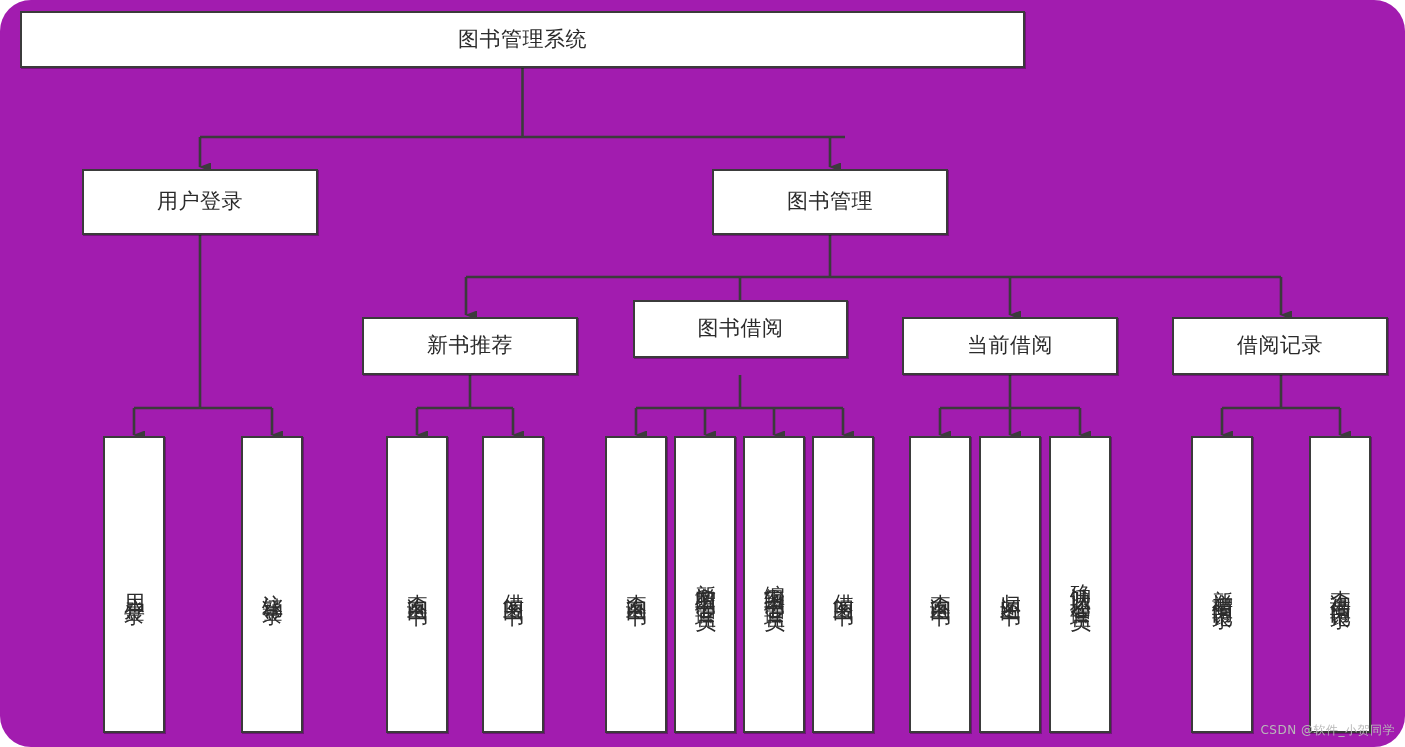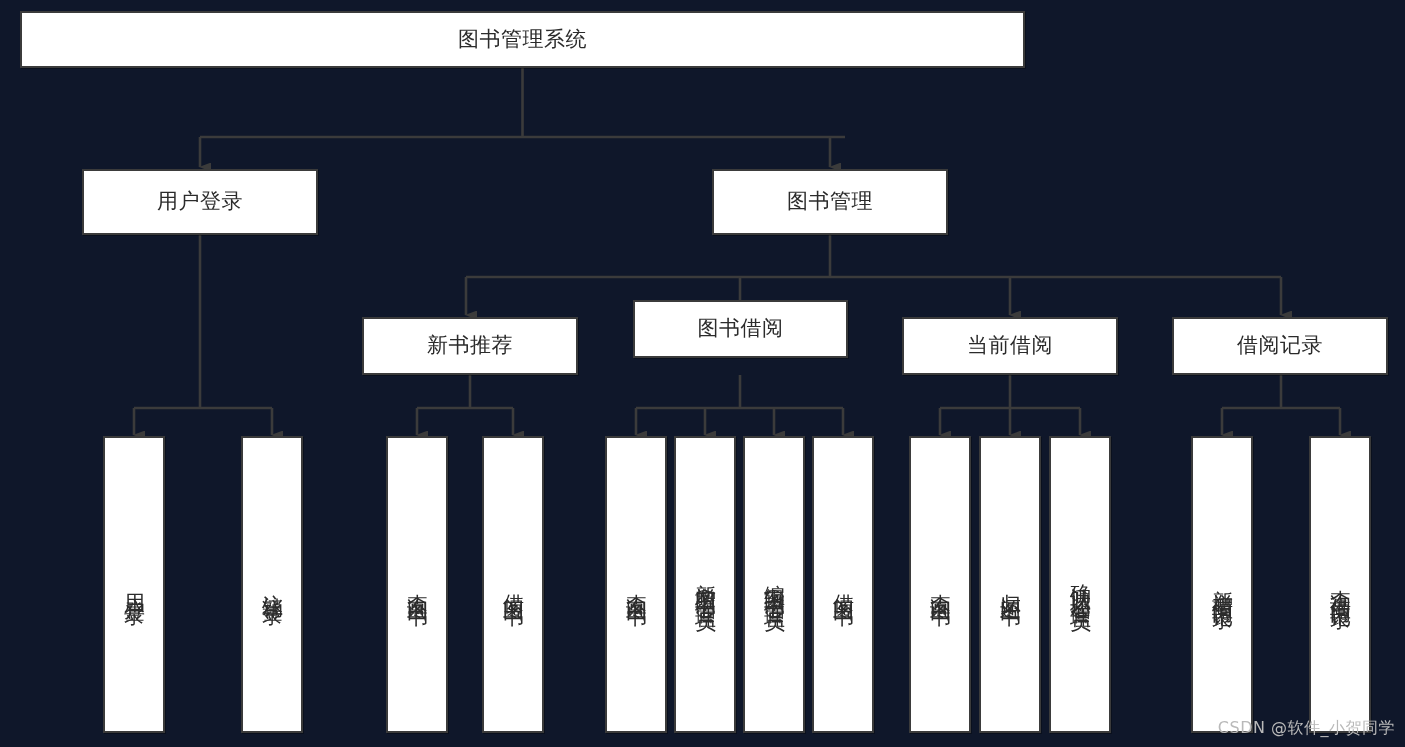--- a/index.html
+++ b/index.html
@@ -8,22 +8,23 @@
     padding: 0;
     background: #ffffff;
   }
   body {
     font-family: "DejaVu Sans", "Liberation Sans", sans-serif;
   }
   #diagram-canvas {
     position: relative;
     width: 1405px;
     height: 747px;
-    background: #0f172a;
+    background: #a21caf;
     overflow: hidden;
+    border-radius: 31px;
   }
   #diagram-svg {
     position: absolute;
     left: 0;
     top: 0;
     width: 1405px;
     height: 747px;
   }
   .node-box {
     position: absolute;
@@ -53,21 +54,21 @@
     text-orientation: upright;
     letter-spacing: 4px;
     line-height: 1;
     white-space: nowrap;
     text-align: center;
   }
   .watermark {
     position: absolute;
     right: 10px;
     bottom: 8px;
-    font-size: 16px;
+    font-size: 12px;
     color: #b9b9b9;
     white-space: nowrap;
     letter-spacing: 0.5px;
     user-select: none;
     text-align: center;
   }
 </style>
 </head>
 <body>
 

